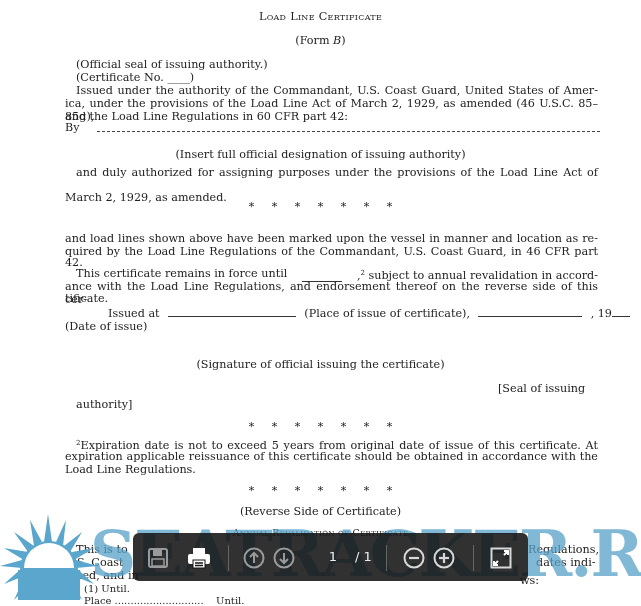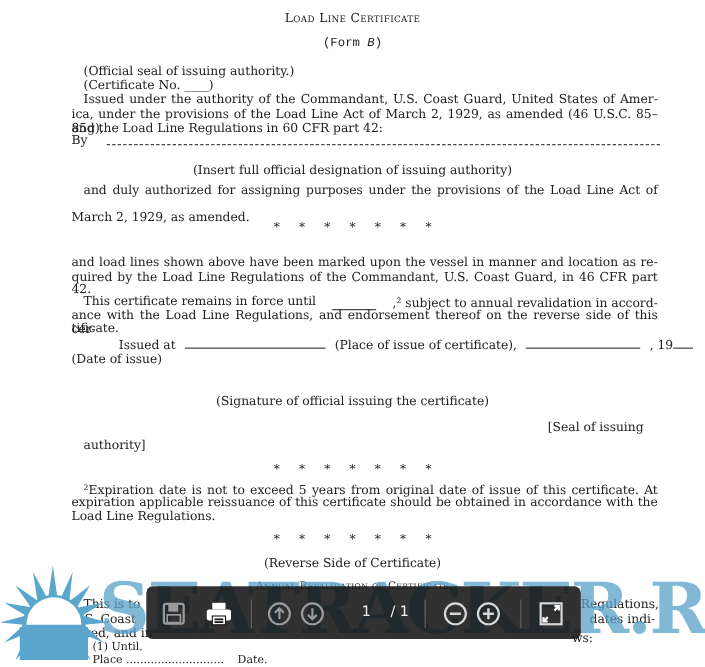--- a/index.html
+++ b/index.html
@@ -44,21 +44,21 @@
   .tb-btn { position: absolute; display: flex; align-items: center; justify-content: center; cursor: pointer; }
   .tb-sep { position: absolute; top: 12px; width: 1px; height: 26px; background: #666; }
   .page-num { position: absolute; color: #eee; font-family: "DejaVu Sans", sans-serif; font-size: 13px; top: 16px; }
 </style>
 </head>
 <body>
 
 <div class="page">
 
   <div class="ln center small-caps" style="top:10px;">Load Line Certificate</div>
-  <div class="ln center" style="top:34px;font-family:Liberation Mono, monospace;">(Form <i>B</i>)</div>
+  <div class="ln center" style="top:34px;">(Form <i>B</i>)</div>
 
   <div class="ln" style="left:76px; top:58px;">(Official seal of issuing authority.)</div>
   <div class="ln" style="left:76px; top:71px;">(Certificate No. ____)</div>
 
   <div class="ln just" style="top:84px; padding-left:11px; width:522px;">Issued under the authority of the Commandant, U.S. Coast Guard, United States of Amer-</div>
   <div class="ln just" style="top:97px;">ica, under the provisions of the Load Line Act of March 2, 1929, as amended (46 U.S.C. 85–85g),</div>
   <div class="ln" style="left:65px; top:110px;">and the Load Line Regulations in 60 CFR part 42:</div>
   <div class="ln" style="left:65px; top:121px;">By</div>
   <div class="dotline"></div>
 
@@ -107,21 +107,21 @@
   <div class="ln center small-caps" style="top:526px; font-size:9.5px;">Annual Revalidation of Certificate</div>
 
   <div class="ln" style="left:76px; top:543px;">This is to</div>
   <div class="ln" style="left:528px; top:543px;">Regulations,</div>
   <div class="ln" style="left:65px; top:556px;">U.S. Coast</div>
   <div class="ln" style="left:536px; top:556px;">dates indi-</div>
   <div class="ln" style="left:65px; top:569px;">cated, and in</div>
   <div class="ln" style="left:520px; top:574px;">ws:</div>
   <div class="ln" style="left:84px; top:582px; font-size:10px;">(1) Until.</div>
   <div class="ln" style="left:84px; top:594px; font-size:10px;">Place ............................</div>
-  <div class="ln" style="left:216px; top:594px; font-size:10px;">Date.</div>
+  <div class="ln" style="left:216px; top:594px; font-size:10px;">Until.</div>
 </div>
 
 <svg class="wm-sun" viewBox="0 0 100 94">
   <g fill="#5aa6cc">
     <polygon points="48,2 44,30 52,30"></polygon>
     <polygon points="30,8 34,34 42,30"></polygon>
     <polygon points="66,8 56,30 63,34"></polygon>
     <polygon points="14,20 28,40 34,34"></polygon>
     <polygon points="82,20 64,34 70,40"></polygon>
     <polygon points="4,36 24,48 28,40"></polygon>

